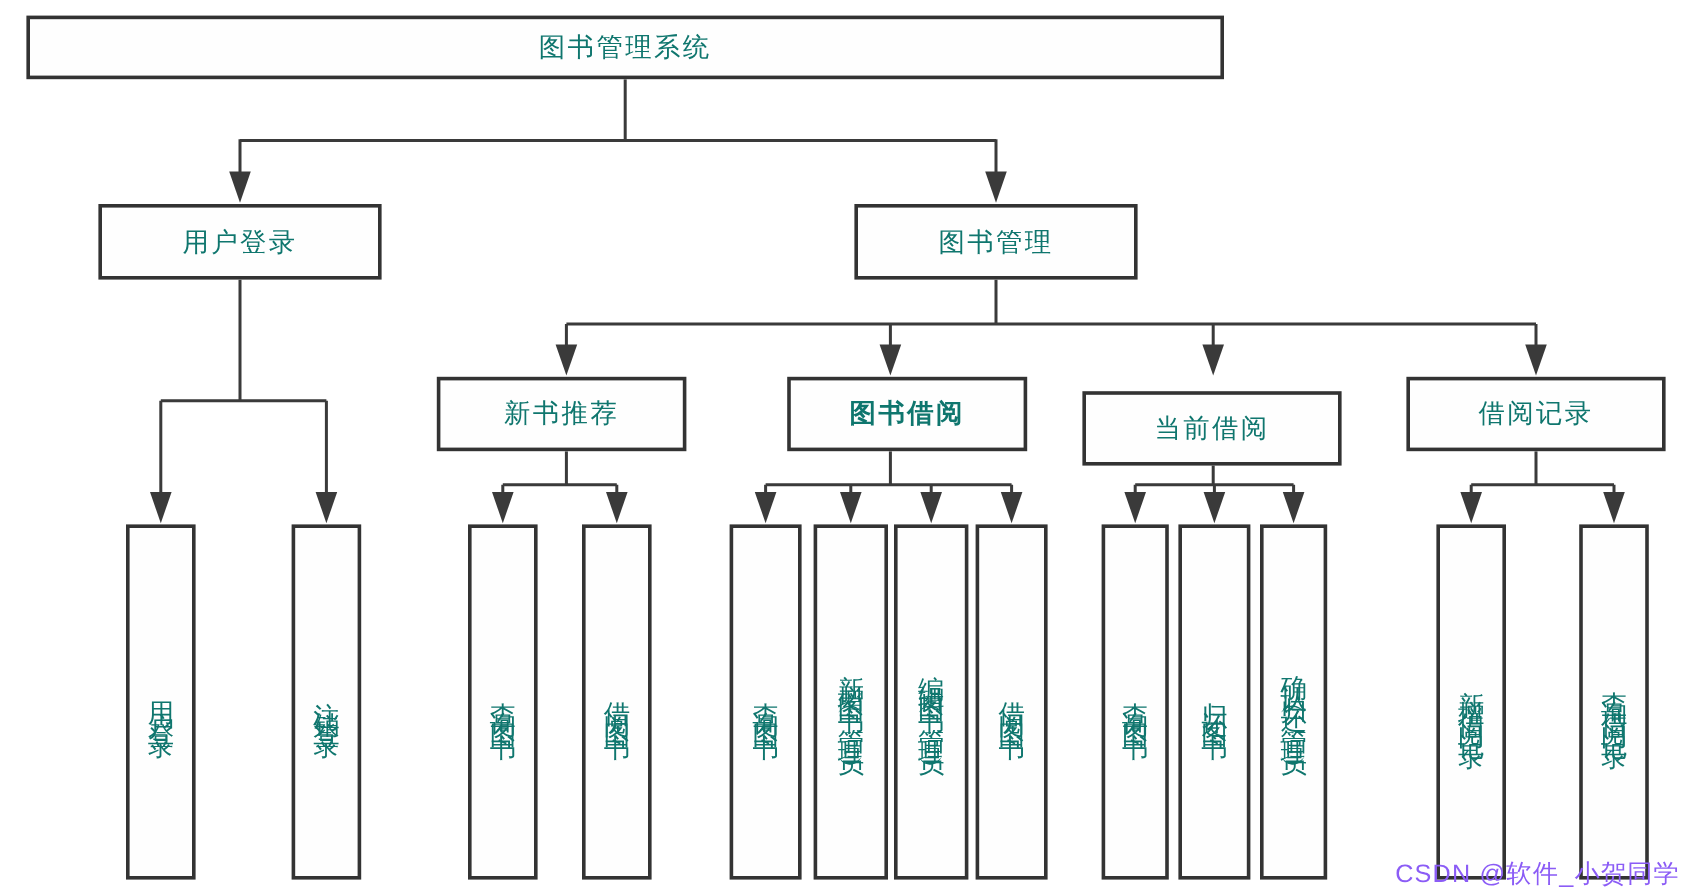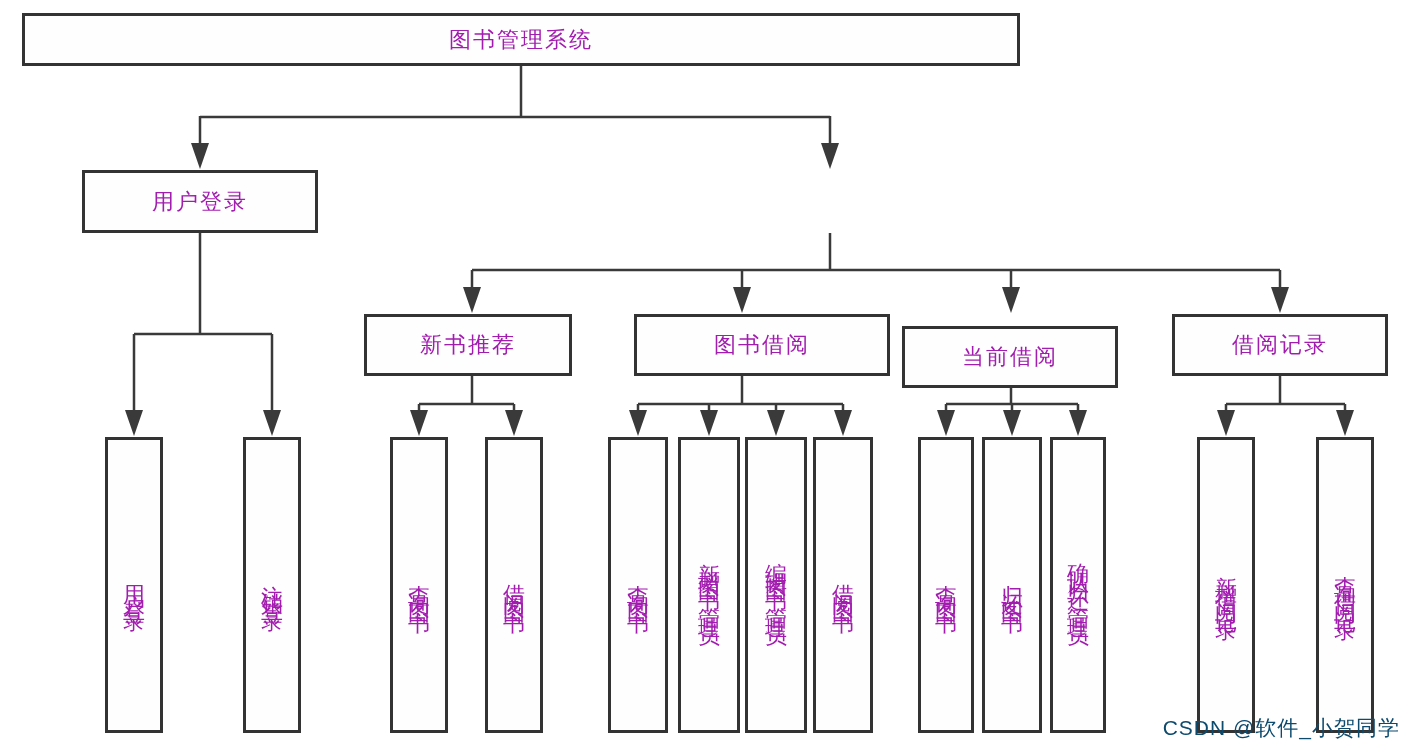--- a/index.html
+++ b/index.html
@@ -33,41 +33,41 @@
     stroke: none;
   }
   .box {
     position: absolute;
     box-sizing: border-box;
     border: 3px solid #333333;
     background: #fefefe;
     display: flex;
     align-items: center;
     justify-content: center;
-    color: #a21caf;
+    color: #0f766e;
     font-size: 22px;
     z-index: 2;
     text-align: center;
   }
   .h-box {
     letter-spacing: 2px;
   }
   .v-box {
     writing-mode: vertical-rl;
     text-orientation: mixed;
     letter-spacing: 9px;
     line-height: 1.1;
   }
   .watermark {
     position: absolute;
     right: 5px;
     top: 714px;
     font-size: 21px;
     letter-spacing: 1px;
-    color: #0c4a6e;
+    color: #8b5cf6;
     z-index: 5;
     white-space: nowrap;
   }
 </style>
 </head>
 <body>
 
 <div class="stage">
 
   <svg class="connectors" viewBox="0 0 1405 747" xmlns="http://www.w3.org/2000/svg">
@@ -116,23 +116,24 @@
     <g>
       <path d="M1280,376 V404 M1226,404 H1345 M1226,404 V412 M1345,404 V412"></path>
       <polygon points="1217,410 1235,410 1226,436"></polygon>
       <polygon points="1336,410 1354,410 1345,436"></polygon>
     </g>
   </svg>
 
   <div class="box h-box" style="left:22px; top:13px; width:998px; height:53px;">图书管理系统</div>
 
   <div class="box h-box" style="left:82px; top:170px; width:236px; height:63px;">用户登录</div>
+  <div class="box h-box" style="left:712px; top:170px; width:236px; height:63px;">图书管理</div>
 
   <div class="box h-box" style="left:364px; top:314px; width:208px; height:62px;">新书推荐</div>
-  <div class="box h-box" style="left:634px; top:314px; width:256px; height:62px;">图书借阅</div>
+  <div class="box h-box" style="left:656px; top:314px; width:200px; height:62px;font-weight:bold;">图书借阅</div>
   <div class="box h-box" style="left:902px; top:326px; width:216px; height:62px;">当前借阅</div>
   <div class="box h-box" style="left:1172px; top:314px; width:216px; height:62px;">借阅记录</div>
 
   <div class="box v-box" style="left:105px; top:437px; width:58px; height:296px;">用户登录</div>
   <div class="box v-box" style="left:243px; top:437px; width:58px; height:296px;">注销登录</div>
 
   <div class="box v-box" style="left:390px; top:437px; width:58px; height:296px;">查询图书</div>
   <div class="box v-box" style="left:485px; top:437px; width:58px; height:296px;">借阅图书</div>
 
   <div class="box v-box" style="left:608px; top:437px; width:60px; height:296px;">查询图书</div>

